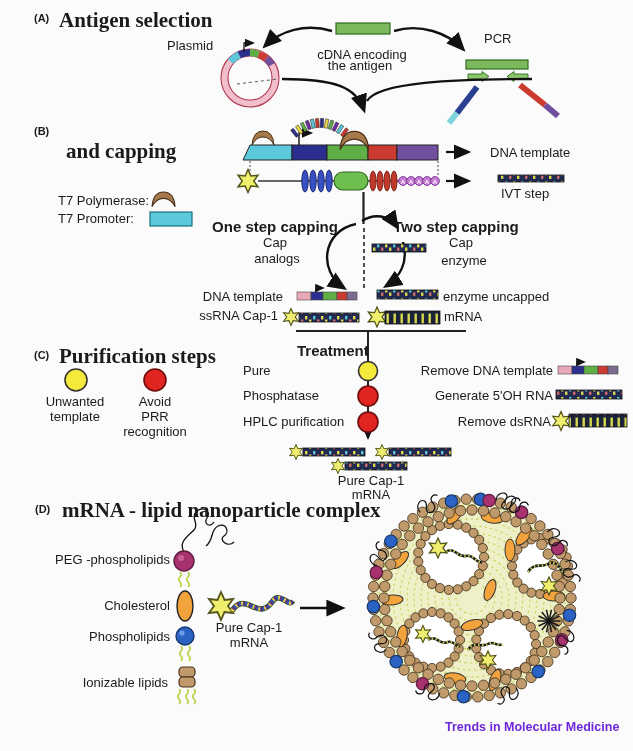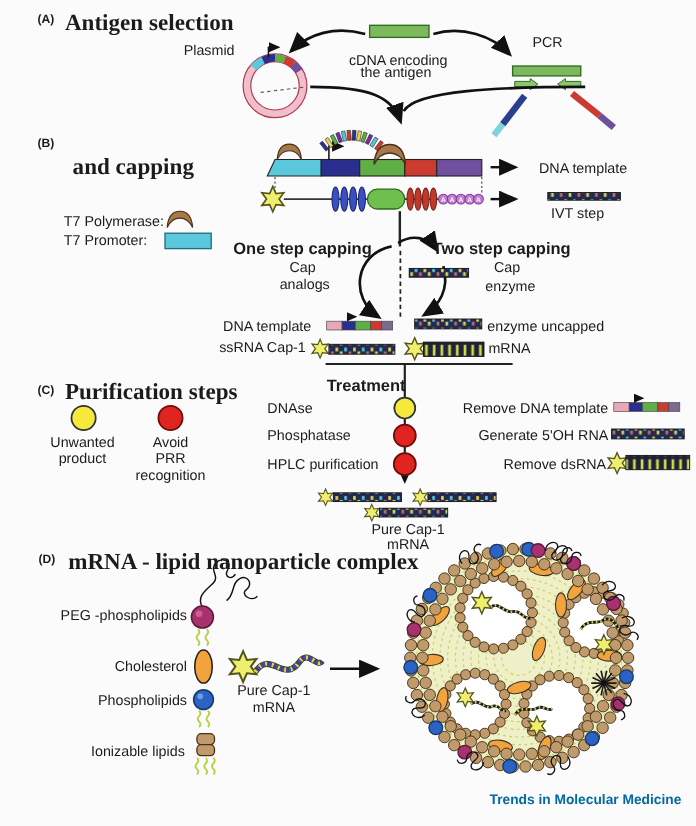--- a/index.html
+++ b/index.html
@@ -530,38 +530,38 @@
 <div class="t c" style="left:461px;top:236px">Cap</div>
 <div class="t c" style="left:464px;top:254px">enzyme</div>
 <div class="t" style="right:350px;top:290px">DNA template</div>
 <div class="t" style="right:355px;top:309px">ssRNA Cap-1</div>
 <div class="t" style="left:443px;top:290px">enzyme uncapped</div>
 <div class="t" style="left:444px;top:310px">mRNA</div>
 
 <div class="t b s11" style="left:34px;top:350px">(C)</div>
 <div class="t b s15" style="left:59px;top:345px">Purification steps</div>
 <div class="t c" style="left:75px;top:395px">Unwanted</div>
-<div class="t c" style="left:75px;top:410px">product</div>
+<div class="t c" style="left:75px;top:410px">template</div>
 <div class="t c" style="left:155px;top:395px">Avoid</div>
 <div class="t c" style="left:155px;top:410px">PRR</div>
 <div class="t c" style="left:155px;top:425px">recognition</div>
 <div class="t b s14" style="left:297px;top:343px">Treatment</div>
-<div class="t" style="left:243px;top:364px">DNAse</div>
+<div class="t" style="left:243px;top:364px">Pure</div>
 <div class="t" style="left:243px;top:389px">Phosphatase</div>
 <div class="t" style="left:243px;top:415px">HPLC purification</div>
 <div class="t" style="right:80px;top:364px">Remove DNA template</div>
 <div class="t" style="right:80px;top:389px">Generate 5'OH RNA</div>
 <div class="t" style="right:82px;top:415px">Remove dsRNA</div>
 <div class="t c" style="left:371px;top:474px">Pure Cap-1</div>
 <div class="t c" style="left:371px;top:488px">mRNA</div>
 
 <div class="t b s11" style="left:35px;top:504px">(D)</div>
 <div class="t b s15" style="left:62px;top:499px">mRNA - lipid nanoparticle complex</div>
 <div class="t" style="right:463px;top:553px">PEG -phospholipids</div>
 <div class="t" style="right:463px;top:599px">Cholesterol</div>
 <div class="t" style="right:463px;top:630px">Phospholipids</div>
 <div class="t" style="right:465px;top:676px">Ionizable lipids</div>
 <div class="t c" style="left:249px;top:621px">Pure Cap-1</div>
 <div class="t c" style="left:249px;top:636px">mRNA</div>
 
-<div class="t b s12" style="left:445px;top:721px;color:#0369a1">Trends in Molecular Medicine</div>
+<div class="t b s12" style="left:445px;top:721px;color:#6d28d9">Trends in Molecular Medicine</div>
 
 </div>
 
 </body></html>

